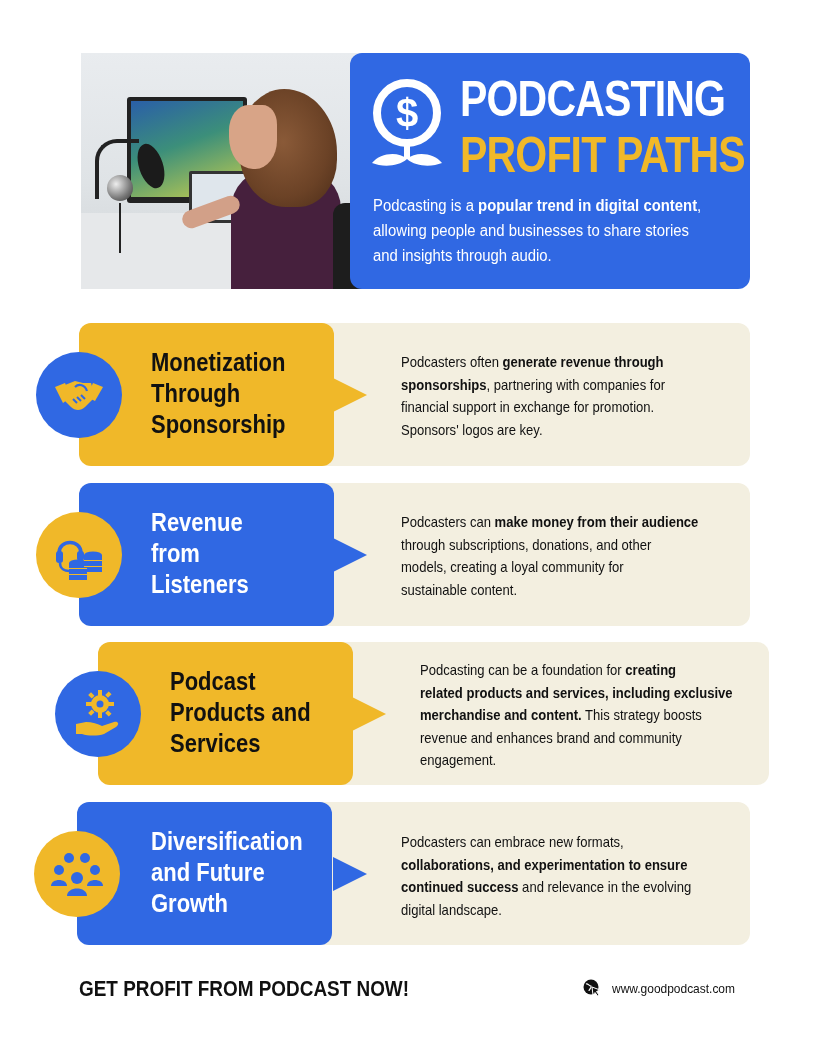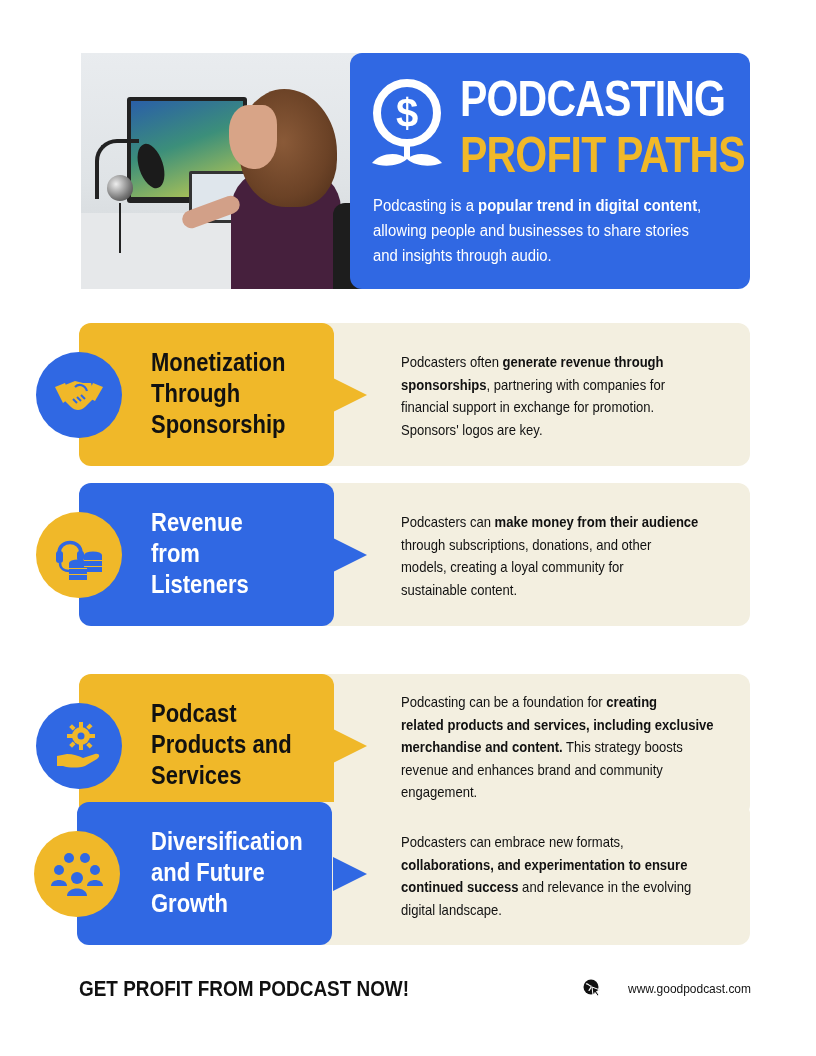--- a/index.html
+++ b/index.html
@@ -52,21 +52,21 @@
   .yellow .row-pointer { border-left-color: #f0b829; }
   .yellow .row-circle { background: #3068e3; }
   .yellow .row-title { color: #111111; }
   .blue .row-label-box { background: #3068e3; }
   .blue .row-pointer { border-left-color: #3068e3; }
   .blue .row-circle { background: #f0b829; }
   .blue .row-title { color: #ffffff; }
 
   
   .footer-cta { position: absolute; left: 79px; top: 976px; font-size: 22px; font-weight: 700; color: #111; transform: scaleX(0.86); transform-origin: left top; white-space: nowrap; }
-  .footer-link { position: absolute; left: 582px; top: 978px; display: flex; align-items: center; gap: 26px; }
+  .footer-link { position: absolute; left: 582px; top: 978px; display: flex; align-items: center; gap: 10px; }
   .footer-link svg { width: 20px; height: 20px; }
   .footer-url { font-size: 13px; color: #111; transform: scaleX(0.92); transform-origin: left center; white-space: nowrap; }
 </style>
 </head>
 <body>
 
 <div class="hero-photo" aria-label="Woman speaking into a podcast microphone at a desk with monitor and laptop">
   <div class="photo-monitor">
       <div class="photo-screen"></div>
     </div>
@@ -160,21 +160,21 @@
     <div>Listeners</div>
   </div>
   <div class="row-desc" style="top:28px;">
     <div><span>Podcasters can </span><b>make money from their audience</b></div>
     <div>through subscriptions, donations, and other</div>
     <div>models, creating a loyal community for</div>
     <div>sustainable content.</div>
   </div>
 </div>
 
-<div class="row yellow" style="top:674px;">
+<div class="row yellow" style="top:642px;margin-left:19px;">
   <div class="row-bg"></div>
   <div class="row-label-box"></div>
   <div class="row-pointer"></div>
   <div class="row-circle">
     <svg viewBox="0 0 56 56">
       <g fill="#f0b829">
         <circle cx="30" cy="18" r="9"></circle>
         <rect x="28" y="4" width="4" height="6"></rect>
           <rect x="28" y="26" width="4" height="6"></rect>
         <rect x="16" y="16" width="6" height="4"></rect>

